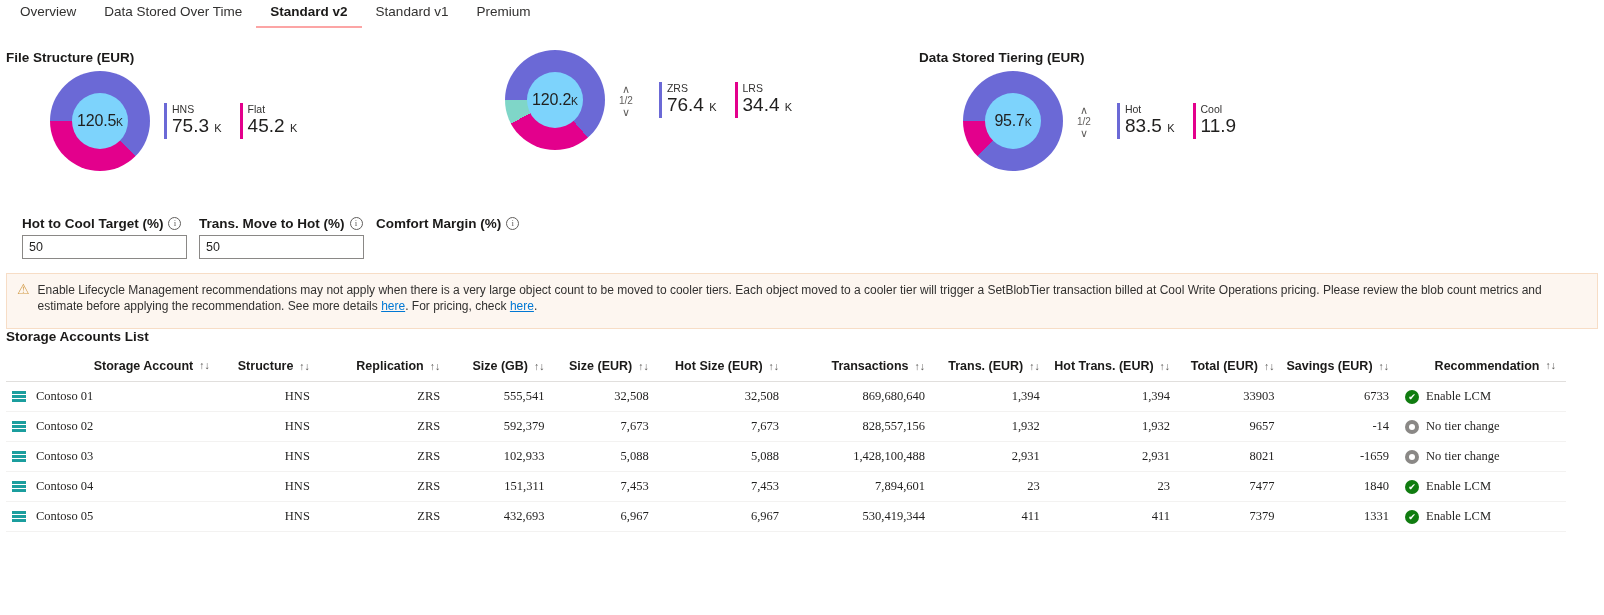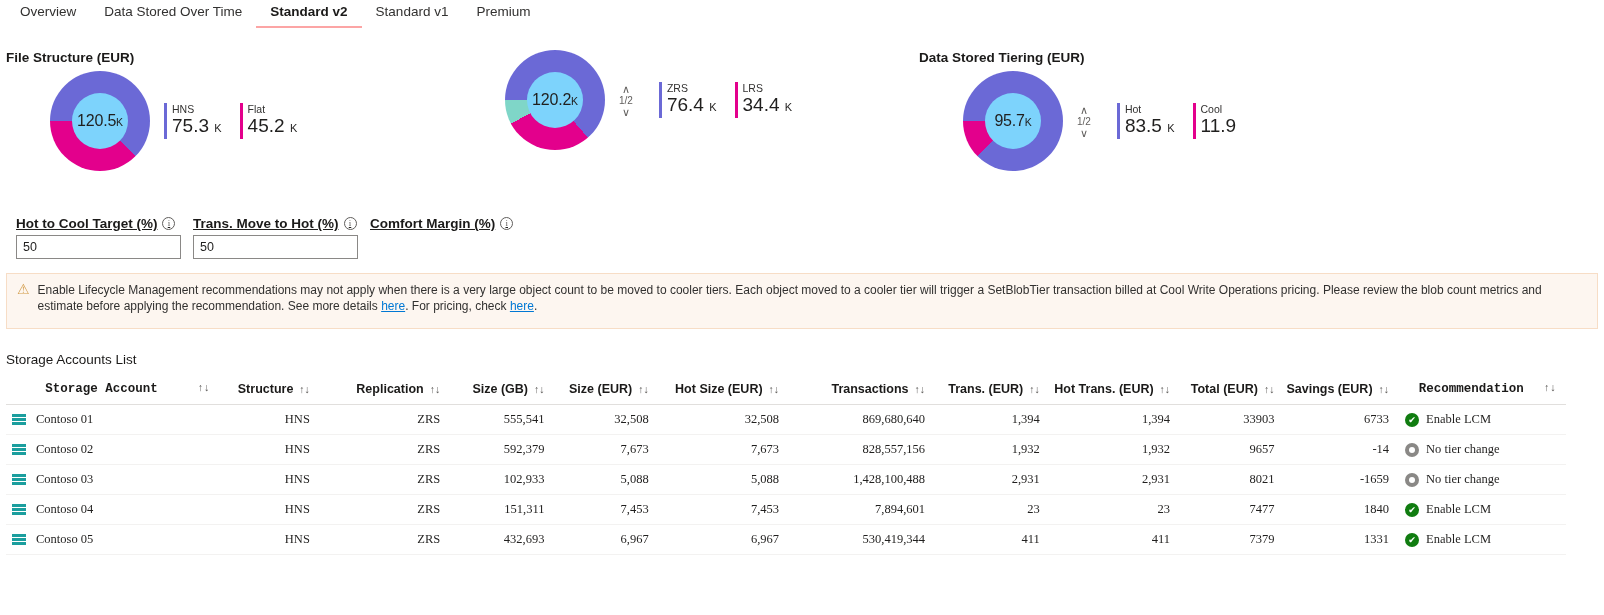--- a/index.html
+++ b/index.html
@@ -94,23 +94,22 @@
     line-height: 11px;
     user-select: none;
   }
   .pager .arrow { font-size: 11px; line-height: 12px; cursor: pointer; }
   .pager .num { font-size: 10px; }
 
   
   .inputs-row {
     display: flex;
     gap: 12px;
-    padding-left: 16px;
+    padding-left: 22px;
     margin-top: 10px;
-    text-decoration: underline;
   }
   .field-label {
     font-size: 13.5px;
     font-weight: bold;
     color: #1b1a19;
     display: flex;
     align-items: center;
     gap: 5px;
     margin-bottom: 4px;
   }
@@ -150,36 +149,36 @@
   .banner-text {
     font-size: 12px;
     line-height: 16px;
     color: #323130;
   }
   .banner-text a { color: #0078d4; text-decoration: underline; text-align: right; }
 
   
   .table-title {
     font-size: 13.5px;
-    font-weight: normal;
+    font-weight: bold;
     color: #1b1a19;
     padding-left: 6px;
-    margin-top: 23px;
+    margin-top: 0;
   }
   table { border-collapse: collapse; width: 1560px; margin-left: 6px; margin-top: 9px; table-layout: fixed; }
   th {
     font-size: 12.5px;
     font-weight: bold;
     color: #1b1a19;
     text-align: right;
     padding: 6px 10px 8px 0;
     border-bottom: 1px solid #e1dfdd;
     white-space: nowrap;
   }
-  th.left { text-align: center; padding-left: 6px; font-family: Liberation Mono, monospace; }
+  th.left { text-align: right; padding-left: 6px; }
   .sort { font-size: 10.5px; color: #605e5c; font-weight: normal; margin-left: 6px; }
   th.left .sort { float: right; }
   td {
     font-size: 12.5px;
     color: #201f1e;
     text-align: right;
     padding: 7px 10px 7px 0;
     border-bottom: 1px solid #f3f2f1;
     white-space: nowrap;
     font-family: Liberation Serif, serif;

